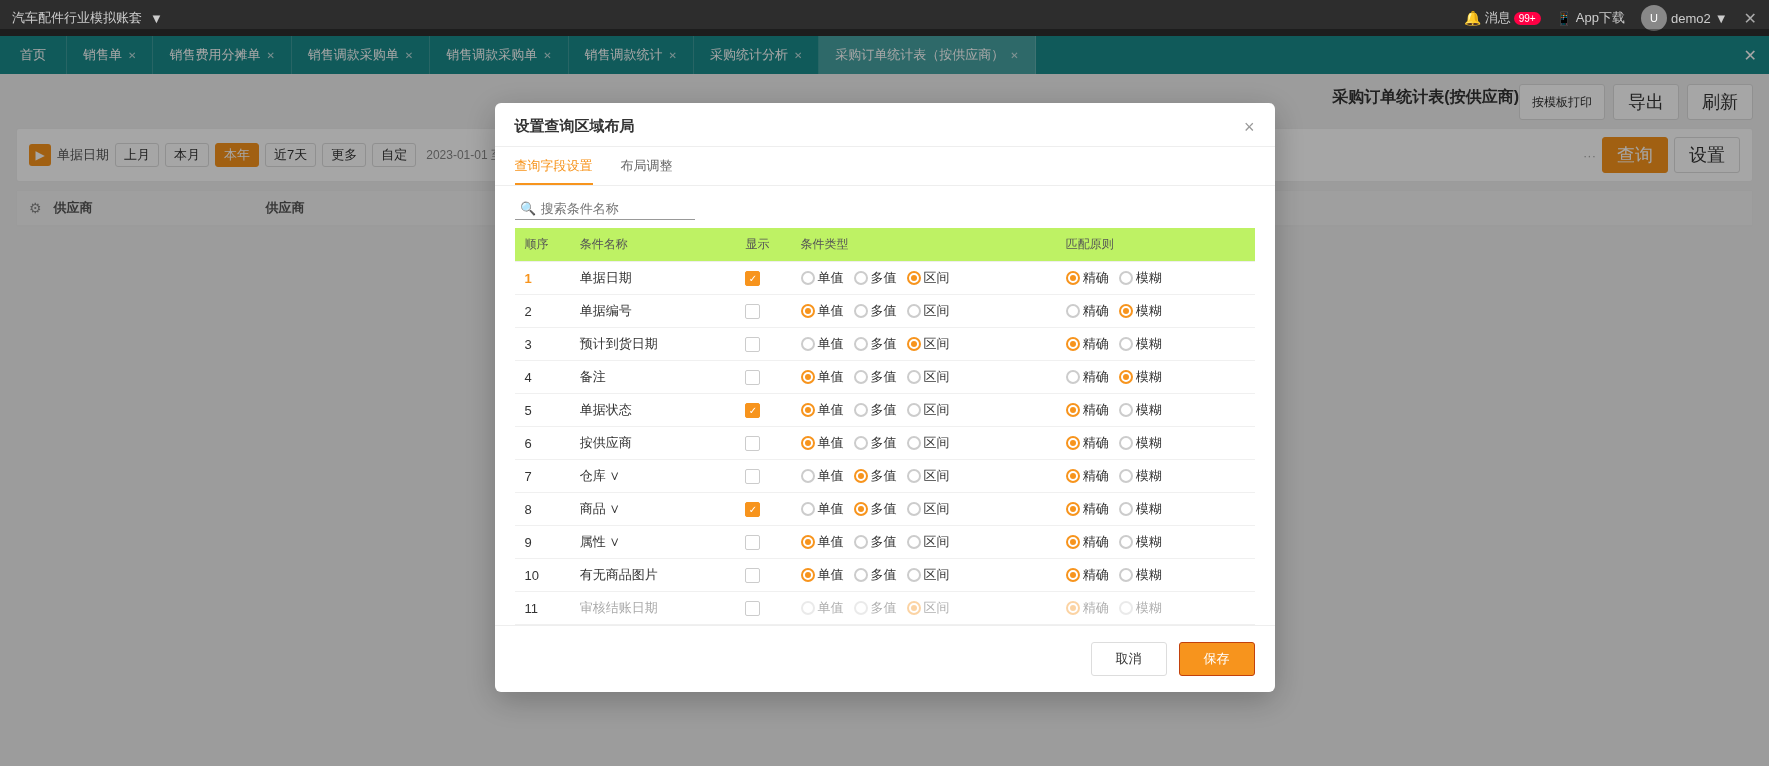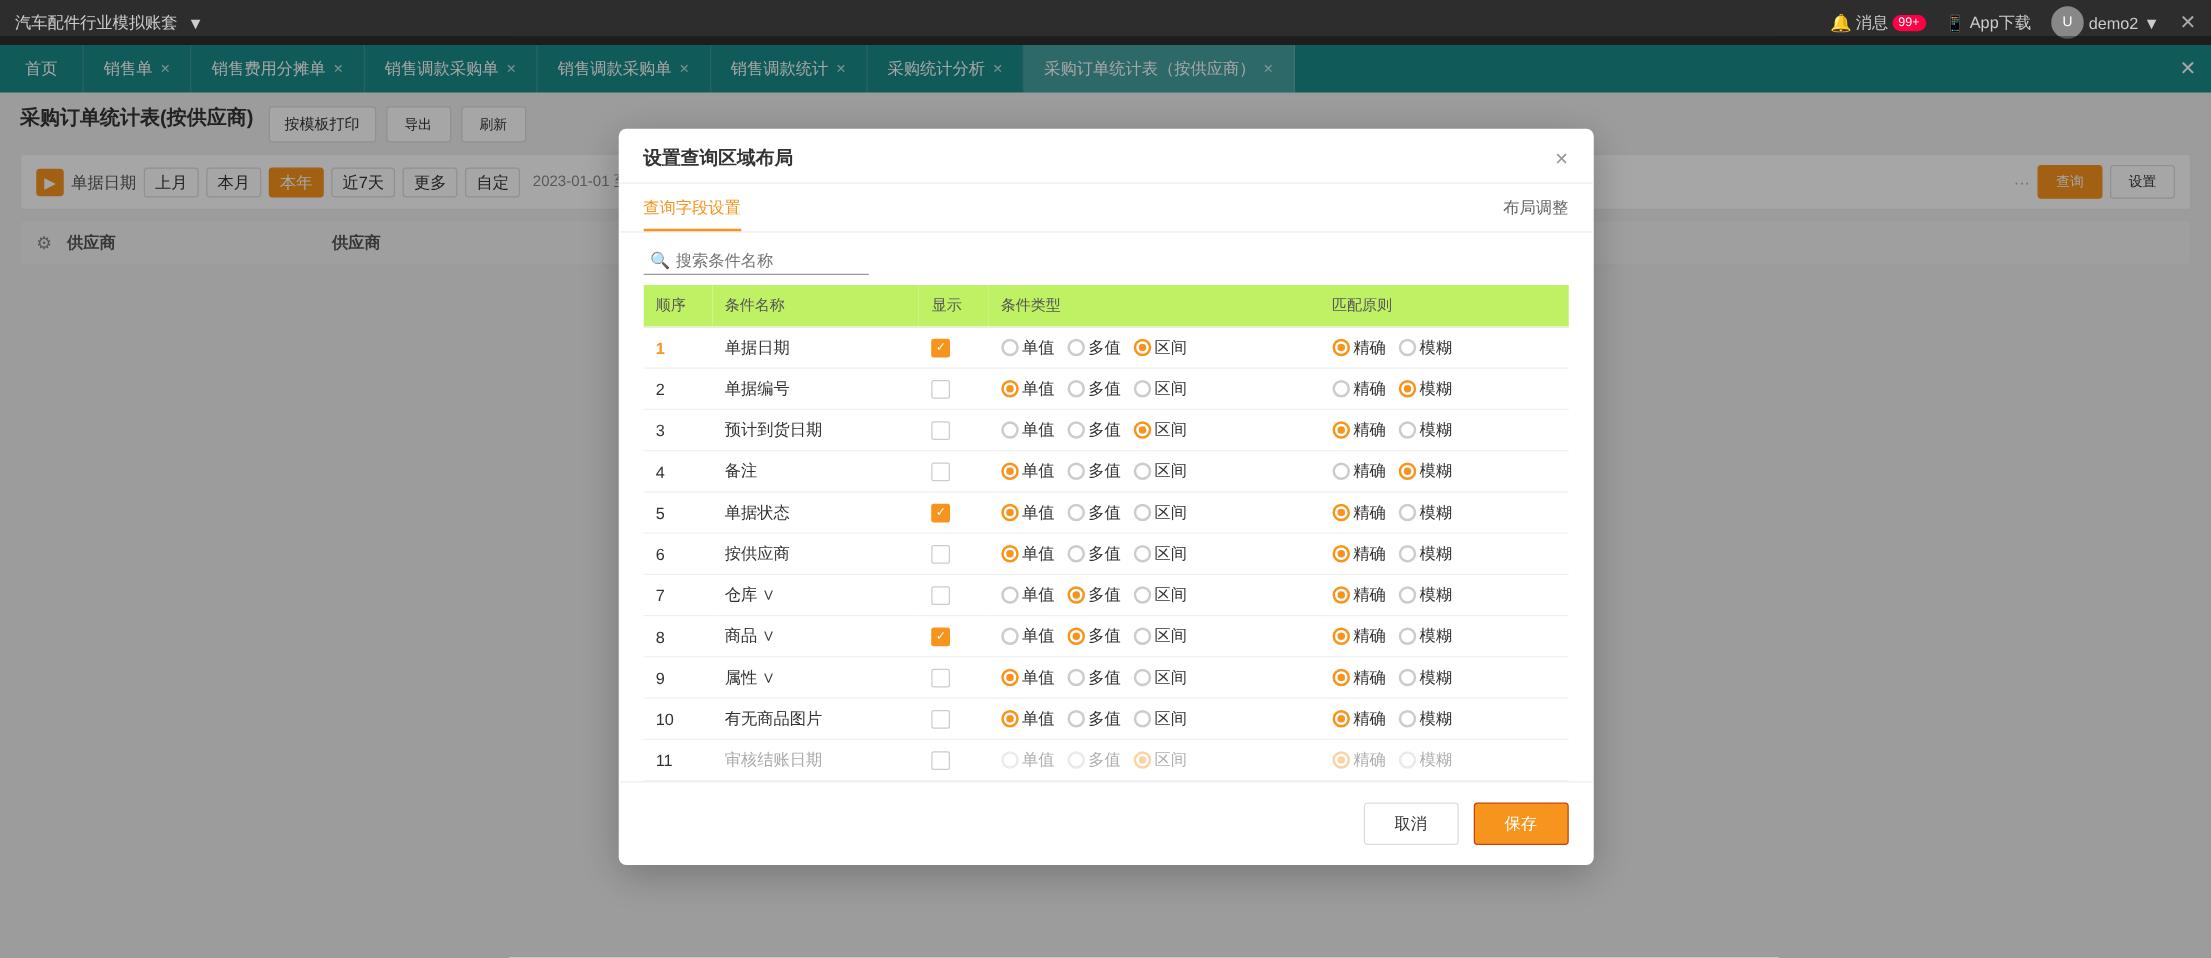--- a/index.html
+++ b/index.html
@@ -40,21 +40,21 @@
       cursor: pointer;
       border-right: 1px solid rgba(255,255,255,0.15);
       white-space: nowrap;
       gap: 6px;
     }
     .tab-item.active { background: rgba(255,255,255,0.2); }
     .tab-close { font-size: 10px; opacity: 0.7; }
     .tab-item:first-child { padding: 16px 20px; }
     .tab-bar-close { margin-left: auto; padding: 0 12px; color: #fff; cursor: pointer; font-size: 16px; }
     .page-title { font-size: 16px; font-weight: bold; color: #333; margin-bottom: 10px; }
-    .btn { padding: 5px 14px; border-radius: 3px; border: 1px solid #ddd; cursor: pointer; font-size: 11px; background: #fff; }
+    .btn { padding: 5px 14px; border-radius: 3px; border: 1px solid #ddd; cursor: pointer; font-size: 18px; background: #fff; }
     .btn-orange { background: #f7941d; border-color: #f7941d; color: #fff; }
     .btn-outline { background: #fff; border: 1px solid #ddd; color: #333; }
     .filter-tag { padding: 2px 8px; border-radius: 3px; background: #fff; border: 1px solid #ddd; cursor: pointer; }
     .filter-tag.active { background: #f7941d; color: #fff; border-color: #f7941d; }
 
     
     .overlay {
       position: fixed;
       top: 0; left: 0; right: 0; bottom: 0;
       background: rgba(0,0,0,0.35);
@@ -78,21 +78,21 @@
     .dialog-header {
       display: flex;
       align-items: center;
       justify-content: space-between;
       padding: 14px 20px 10px 20px;
       border-bottom: 1px solid #eee;
     }
     .dialog-title { font-size: 15px; font-weight: bold; color: #333; }
     .dialog-close { cursor: pointer; font-size: 18px; color: #999; line-height: 1; }
 
-    .dialog-tabs { display: flex; padding: 0 20px; border-bottom: 1px solid #eee; gap: 12px; justify-content: space-between; }
+    .dialog-tabs { display: flex; padding: 0 20px; border-bottom: 1px solid #eee; gap: 28px; }
     .dialog-tab {
       padding: 10px 0 8px 0;
       font-size: 13px;
       cursor: pointer;
       color: #666;
       border-bottom: 2px solid transparent;
     }
     .dialog-tab.active { color: #f7941d; border-bottom: 2px solid #f7941d; }
 
     .dialog-search {
@@ -179,21 +179,21 @@
     }
     .btn-cancel { background: #fff; border: 1px solid #ddd; color: #333; padding: 7px 24px; border-radius: 3px; cursor: pointer; font-size: 13px; }
     .btn-save { background: #f7941d; border: 1px solid #c2410c; color: #fff; padding: 7px 24px; border-radius: 3px; cursor: pointer; font-size: 13px; }
 
     
     .dialog-table-wrap::-webkit-scrollbar { width: 6px; }
     .dialog-table-wrap::-webkit-scrollbar-thumb { background: #ccc; border-radius: 3px; }
 
     
     .bg-content { padding: 0 16px; }
-    .page-header { display: flex; align-items: center; justify-content: flex-start; padding: 10px 0 8px 0; gap: 12px; }
+    .page-header { display: flex; align-items: center; justify-content: flex-end; padding: 10px 0 8px 0; }
     .page-actions { display: flex; gap: 8px; }
     .btn-print { background: #fff; border: 1px solid #ddd; color: #333; padding: 5px 12px; border-radius: 3px; font-size: 12px; }
   </style>
 </head>
 <body>
 
 <div class="top-bar">
   <div class="top-bar-left">
     <span>汽车配件行业模拟账套</span>
     <span>▼</span>

